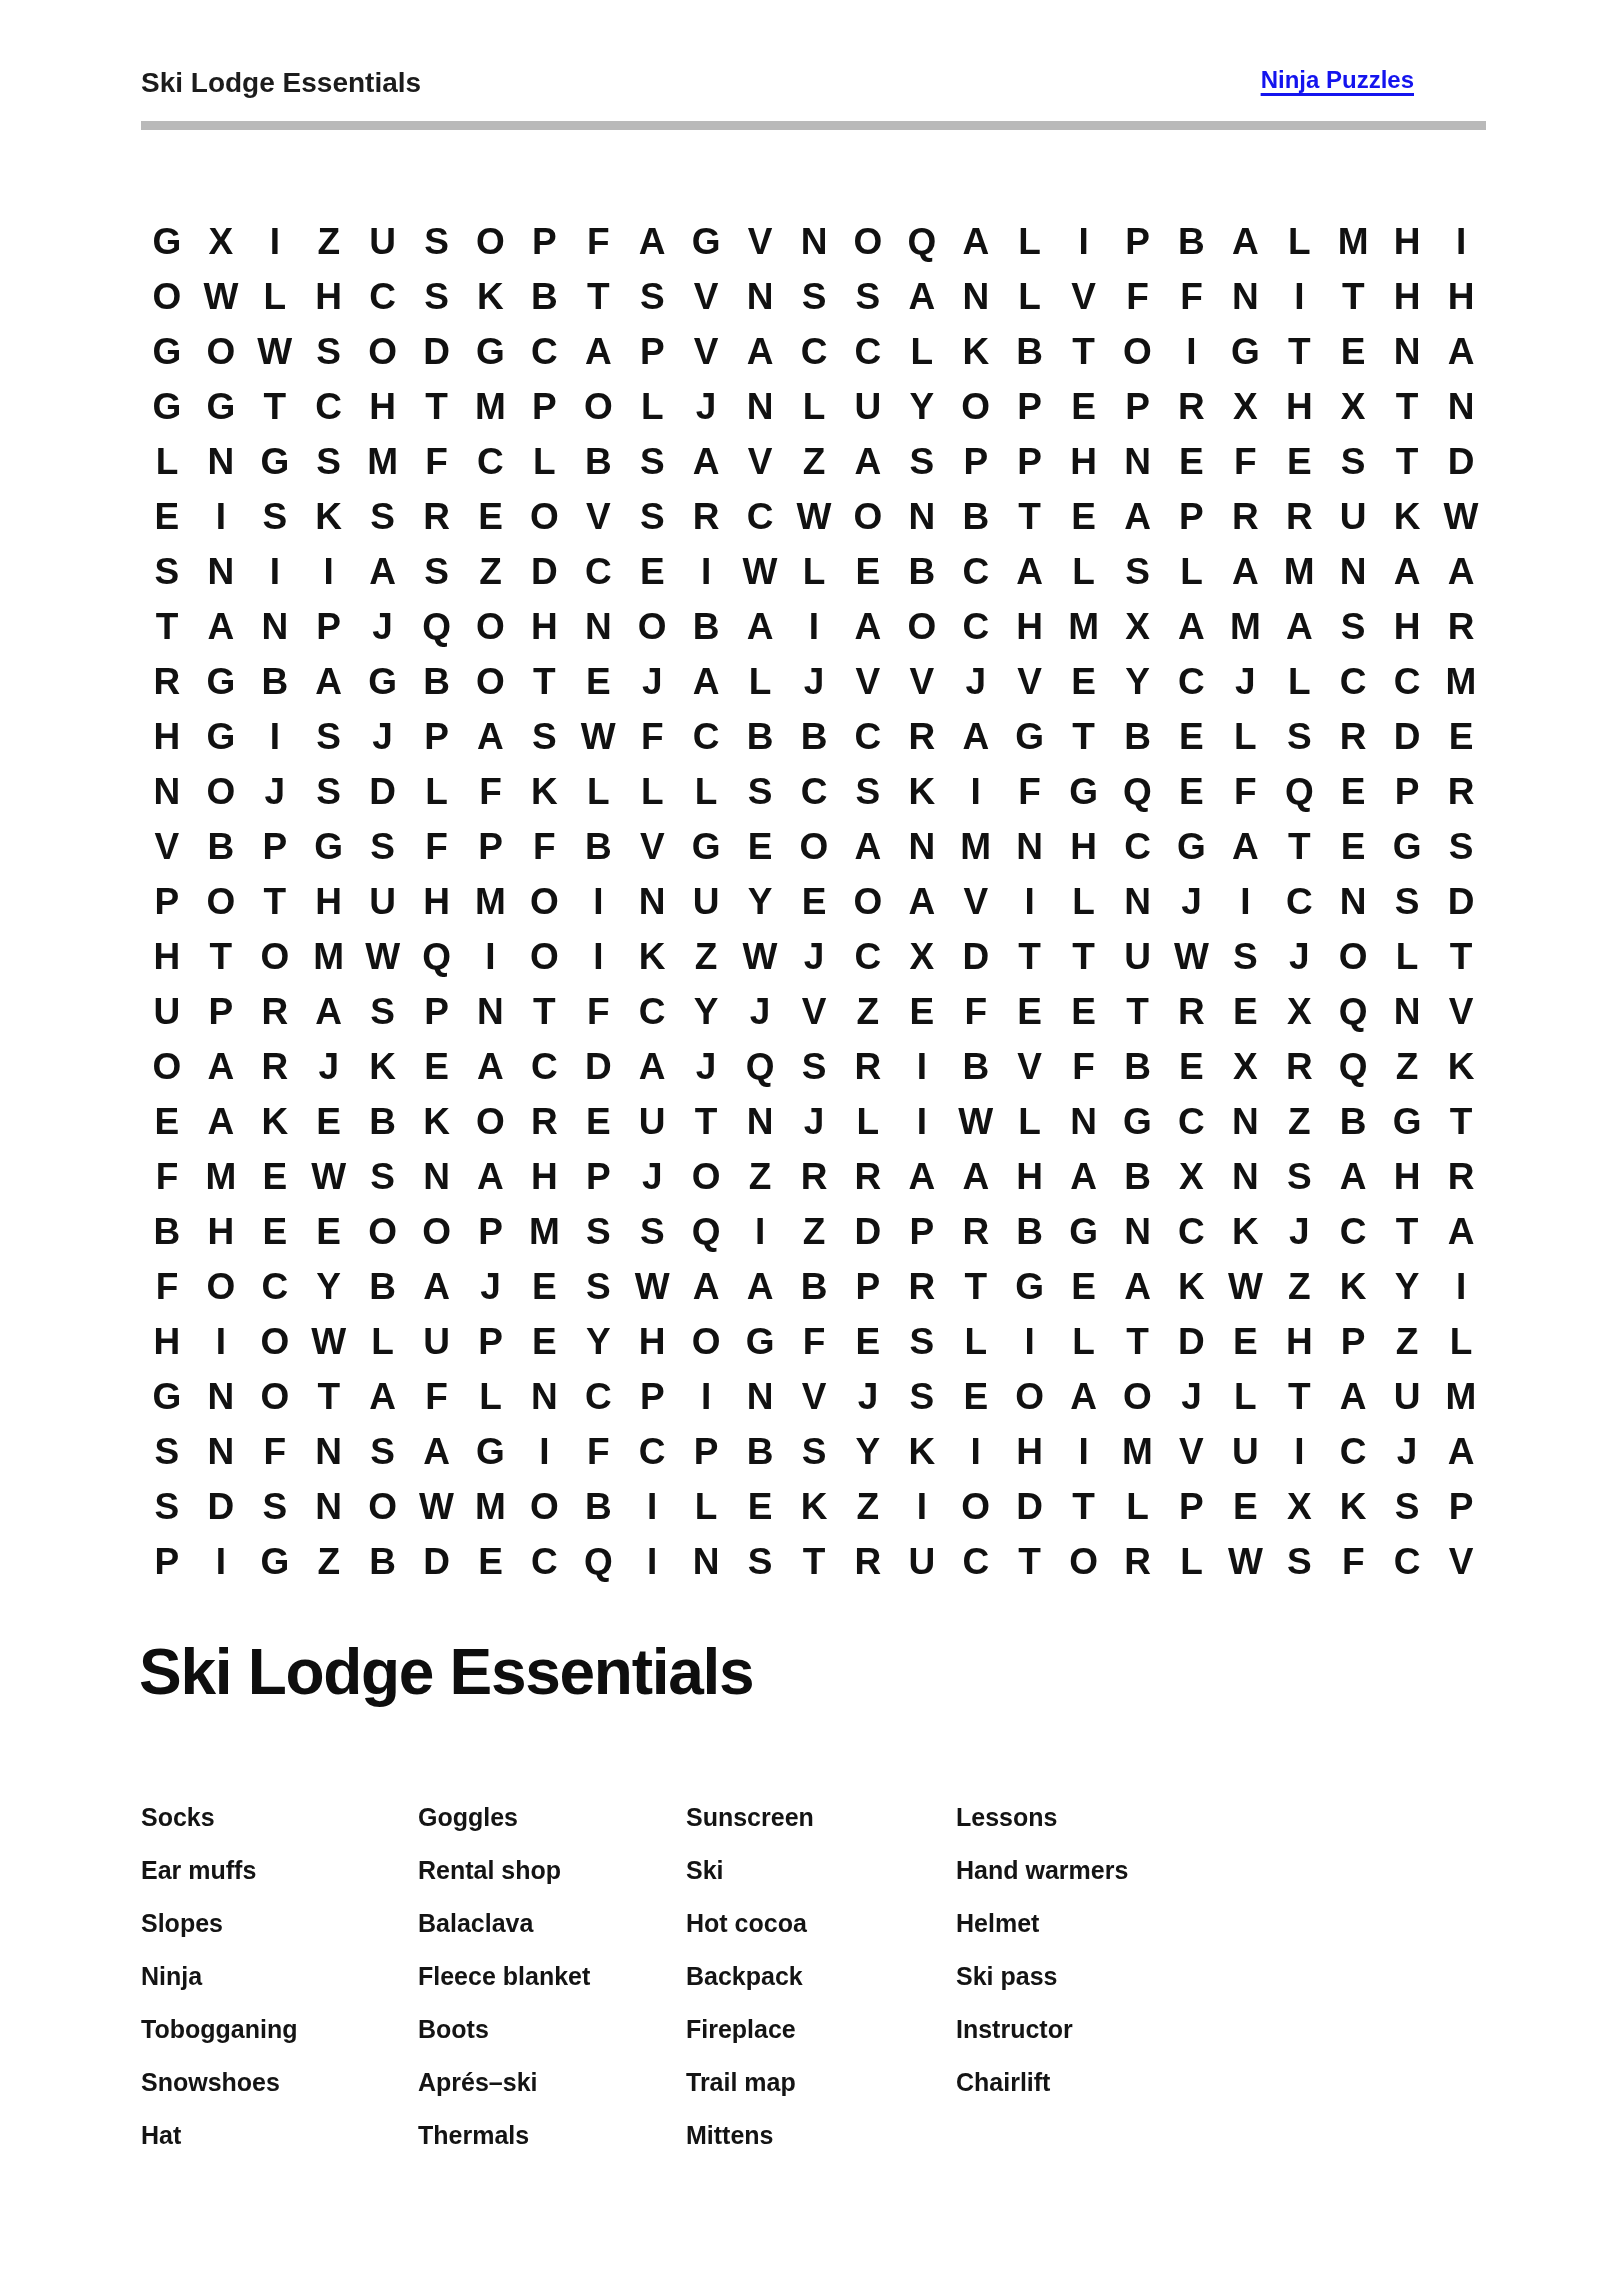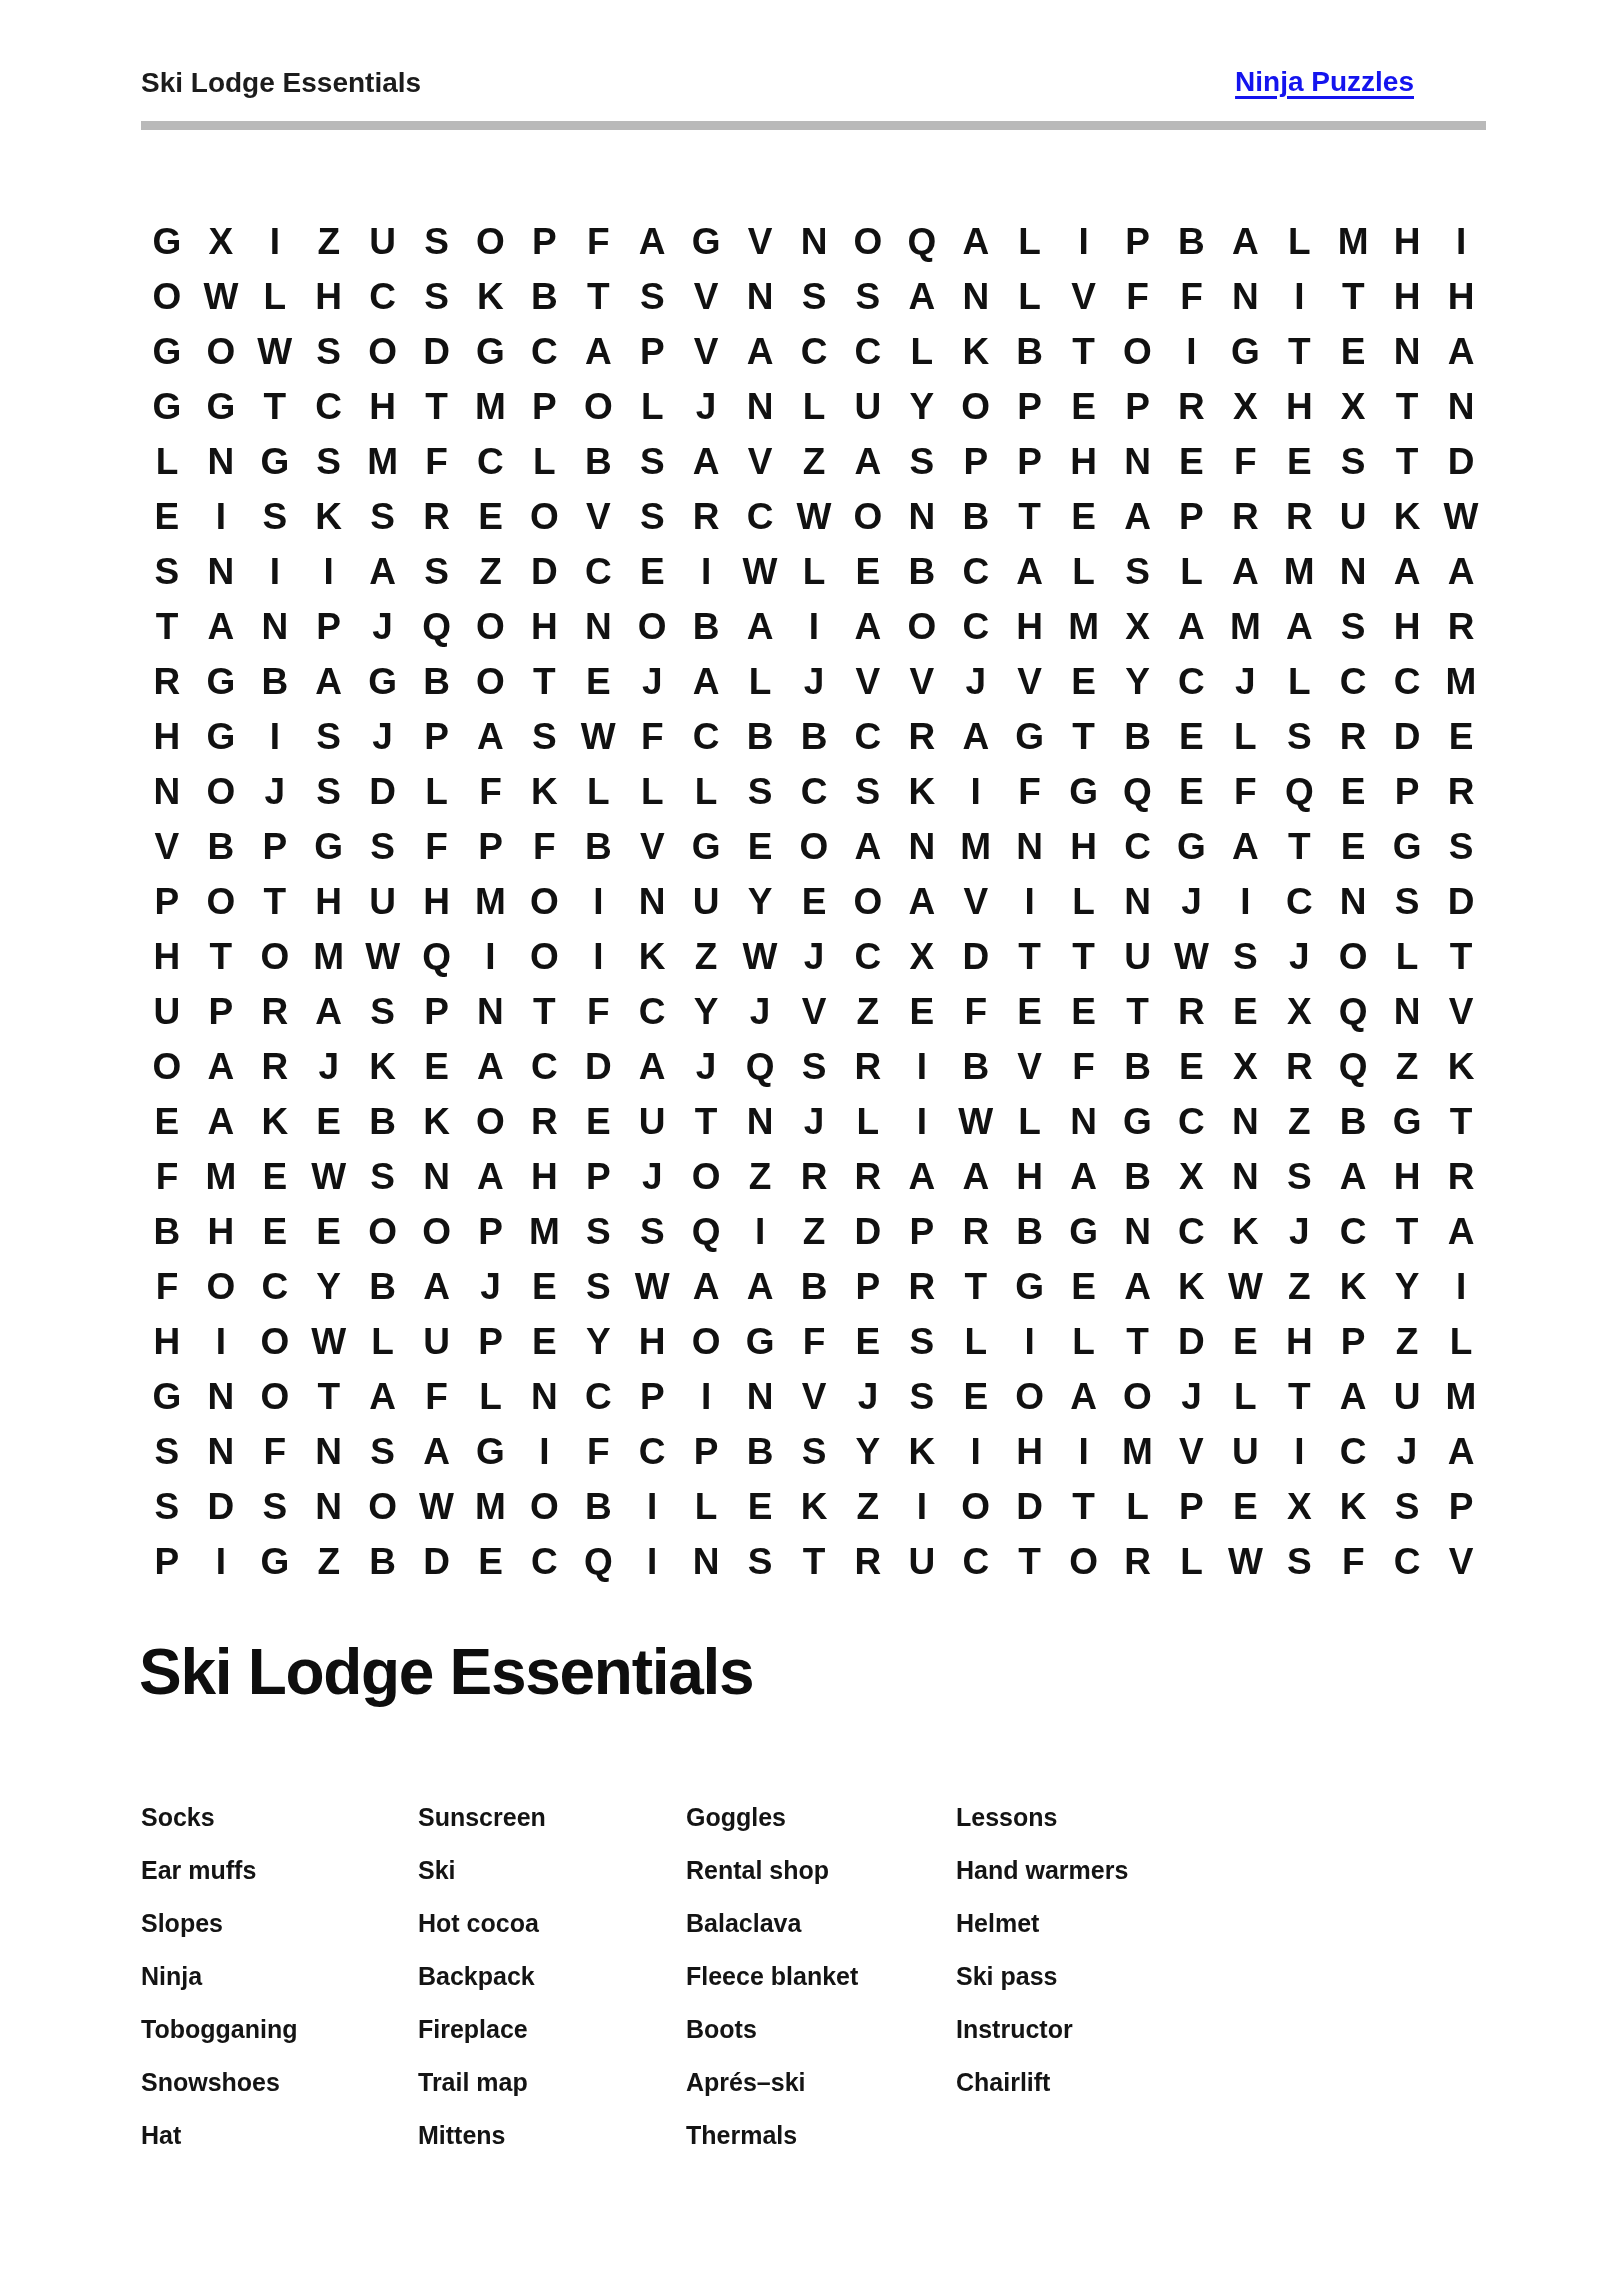--- a/index.html
+++ b/index.html
@@ -19,21 +19,21 @@
     top: 67px;
     font-size: 28px;
     font-weight: 700;
     color: #1c1c1c;
     letter-spacing: 0px;
   }
   .brand-link {
     position: absolute;
     right: 139px;
     top: 66px;
-    font-size: 28px;
+    font-size: 24px;
     font-weight: 700;
     color: #1414ee;
     text-decoration: underline;
     text-decoration-thickness: 2.6px;
     text-underline-offset: 4.6px;
     cursor: pointer;
   }
   .rule {
     position: absolute;
     left: 141px;
@@ -730,36 +730,36 @@
       <div class="word-col">
         <div class="word">Socks</div>
         <div class="word">Ear muffs</div>
         <div class="word">Slopes</div>
         <div class="word">Ninja</div>
         <div class="word">Tobogganing</div>
         <div class="word">Snowshoes</div>
         <div class="word">Hat</div>
       </div>
       <div class="word-col">
+        <div class="word">Goggles</div>
+        <div class="word">Rental shop</div>
+        <div class="word">Balaclava</div>
+        <div class="word">Fleece blanket</div>
+        <div class="word">Boots</div>
+        <div class="word">Aprés–ski</div>
+        <div class="word">Thermals</div>
+      </div>
+      <div class="word-col">
         <div class="word">Sunscreen</div>
         <div class="word">Ski</div>
         <div class="word">Hot cocoa</div>
         <div class="word">Backpack</div>
         <div class="word">Fireplace</div>
         <div class="word">Trail map</div>
         <div class="word">Mittens</div>
-      </div>
-      <div class="word-col">
-        <div class="word">Goggles</div>
-        <div class="word">Rental shop</div>
-        <div class="word">Balaclava</div>
-        <div class="word">Fleece blanket</div>
-        <div class="word">Boots</div>
-        <div class="word">Aprés–ski</div>
-        <div class="word">Thermals</div>
       </div>
       <div class="word-col">
         <div class="word">Lessons</div>
         <div class="word">Hand warmers</div>
         <div class="word">Helmet</div>
         <div class="word">Ski pass</div>
         <div class="word">Instructor</div>
         <div class="word">Chairlift</div>
       </div>
     </div>

